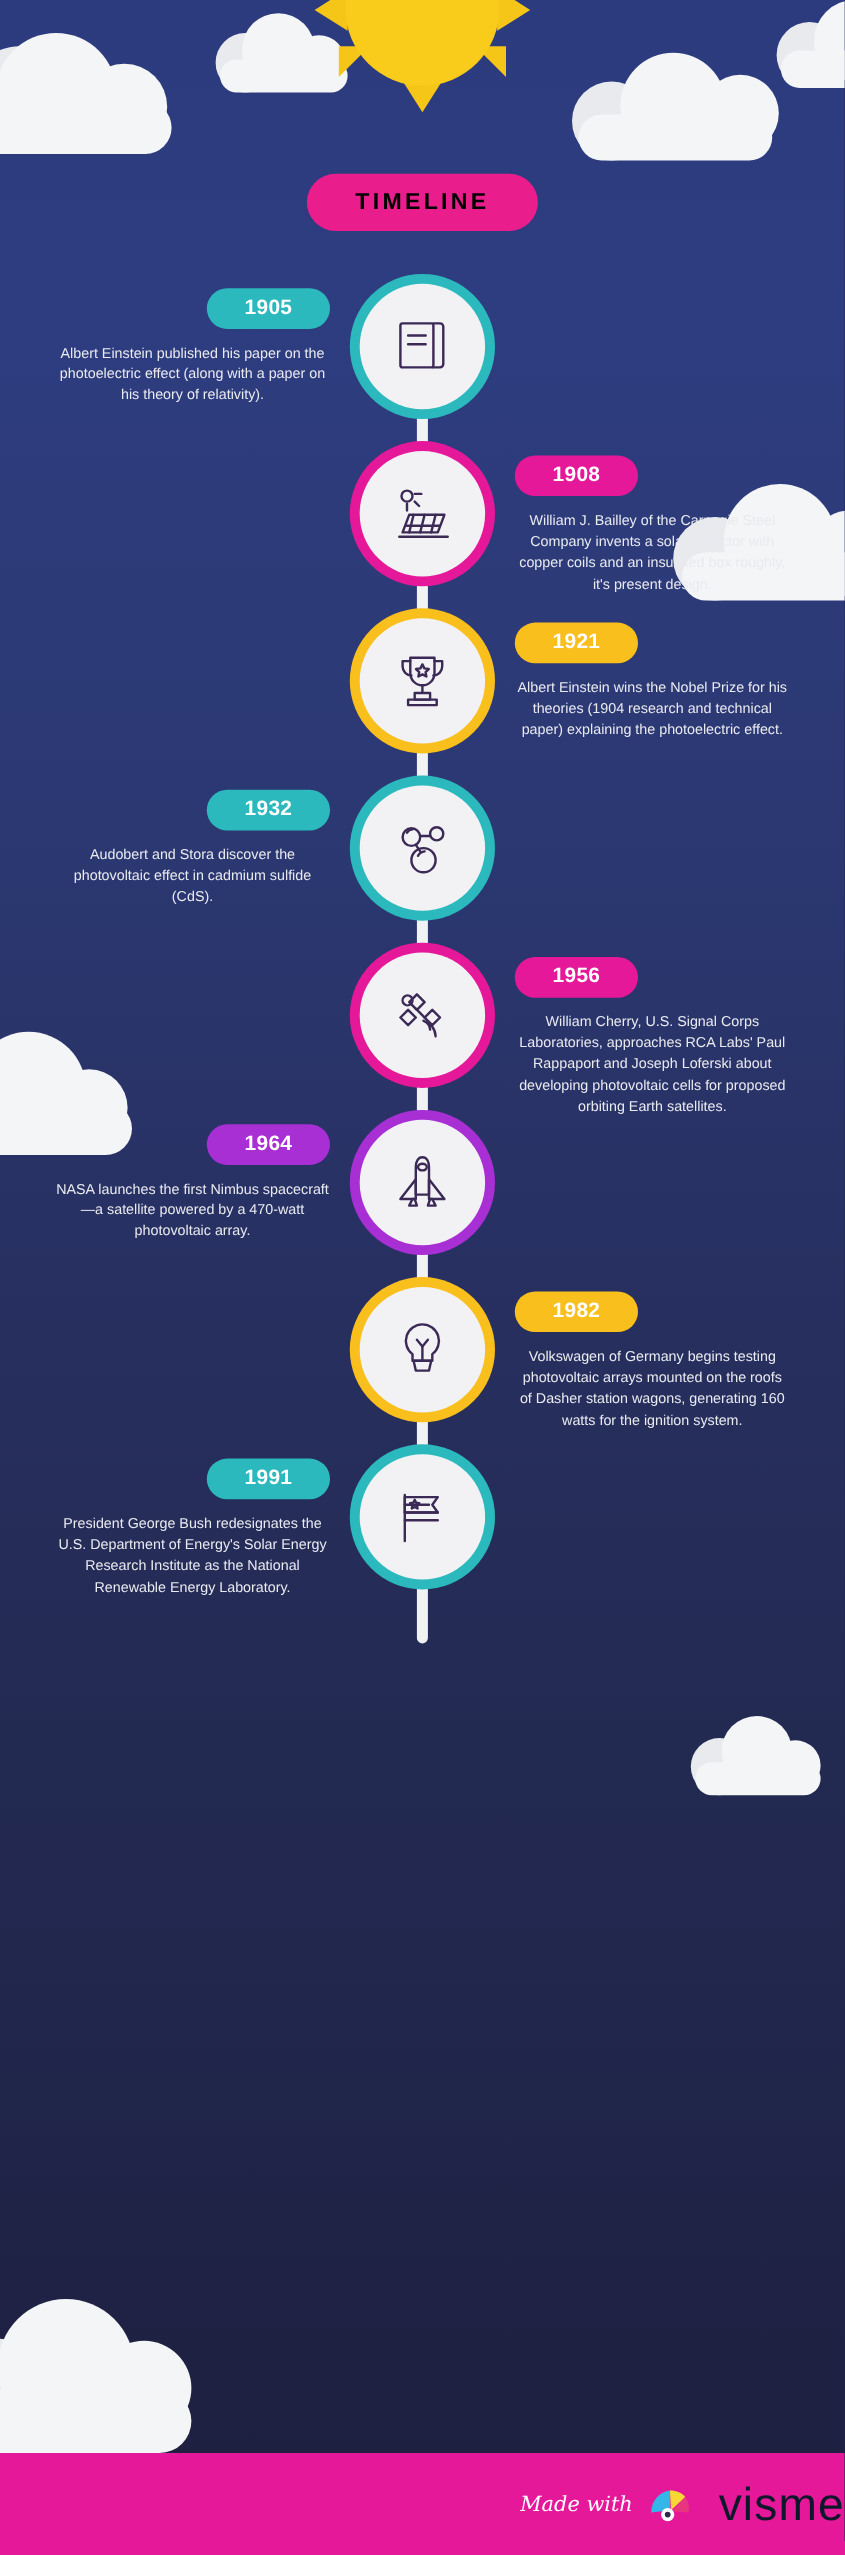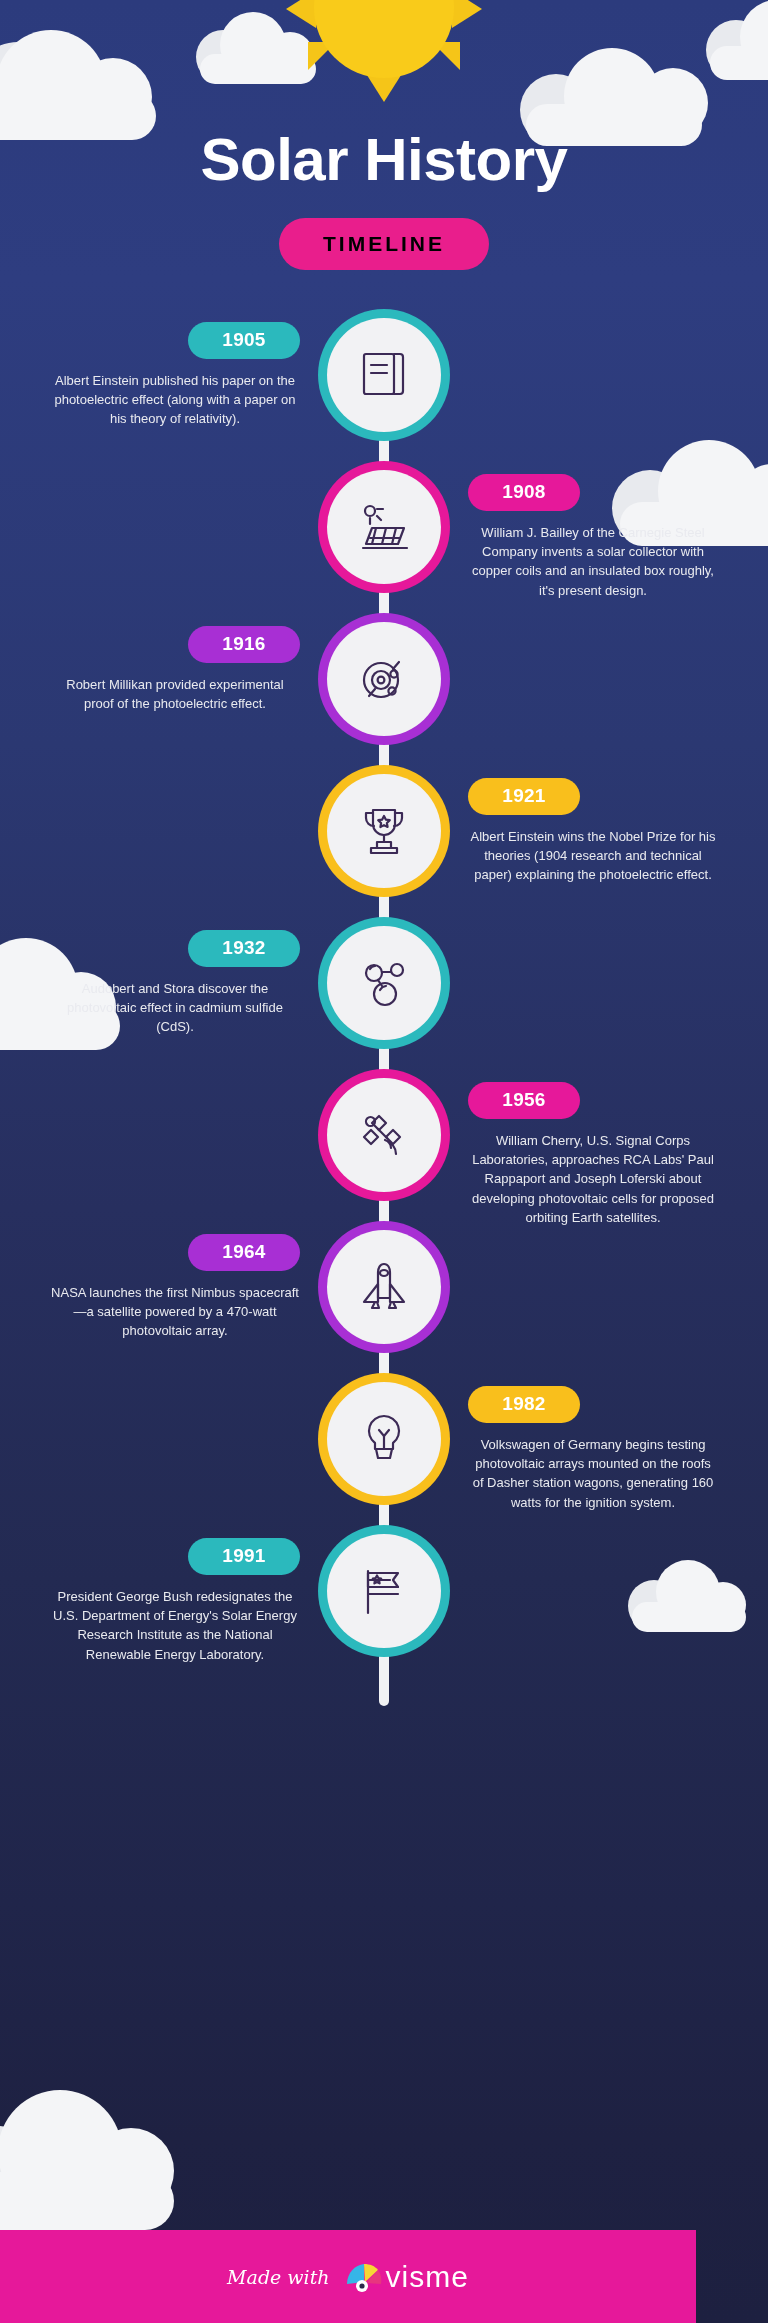--- a/index.html
+++ b/index.html
@@ -180,41 +180,41 @@
     color: #e9eaef;
     font-size: 13px;
     line-height: 1.48;
     text-align: center;
   }
 
   
   #footer {
     position: absolute;
     left: 0; bottom: 0;
-    width: 696px;
+    width: 768px;
     height: 93px;
     background: #e6189a;
     display: flex;
     align-items: center;
-    justify-content: center;
+    justify-content: flex-end;
     z-index: 10;
   }
   #made-with {
     color: #ffffff;
     font-family: "DejaVu Serif", serif;
     font-style: italic;
     font-size: 19px;
     margin-right: 14px;
   }
   #visme-logo { display: flex; align-items: center; }
   #visme-wordmark {
-    color: #ffffff;
-    font-size: 30px;
+    color: #0f172a;
+    font-size: 42px;
     letter-spacing: 1px;
-    margin-left: 2px;
+    margin-left: 24px;
   }
 </style>
 </head>
 <body>
 
 <div id="page">
 
   <div class="cloud" style="left:-30px; top:30px; width:200px; height:110px;">
     <i class="shade" style="left:0;top:12px;width:96px;height:96px;"></i>
     <i style="left:26px;top:0;width:110px;height:110px;"></i>
@@ -273,21 +273,20 @@
   <div id="sun-wrap">
     <div class="ray ray-l"></div>
     <div class="ray ray-r"></div>
     <div class="ray ray-bl"></div>
     <div class="ray ray-br"></div>
     <div class="ray ray-b"></div>
     <div class="sun-disc"></div>
   </div>
 
   <div id="header">
-    <h1 id="page-title">Solar History</h1>
     <div id="timeline-badge">TIMELINE</div>
   </div>
 
   <div id="timeline">
     <div id="spine"></div>
     <div id="events">
         <div class="event" style="--c: #2bb9bd;">
           <div class="side left"><div class="year">1905</div><div class="desc">Albert Einstein published his paper on the photoelectric effect (along with a paper on his theory of relativity).</div></div>
           <div class="node">
             <svg viewBox="0 0 58 58">
@@ -299,33 +298,20 @@
         </div>
         <div class="event" style="--c: #e6189a;">
           <div class="side right"><div class="year">1908</div><div class="desc">William J. Bailley of the Carnegie Steel Company invents a solar collector with copper coils and an insulated box roughly, it's present design.</div></div>
           <div class="node">
             <svg viewBox="0 0 58 58">
               <circle cx="15" cy="13" r="5" fill="none" stroke="#3c2a56" stroke-width="2.2" stroke-linecap="round" stroke-linejoin="round"></circle>
      <path d="M22 11 h6 M22 18 l4 4 M15 20 v6" fill="none" stroke="#3c2a56" stroke-width="2.2" stroke-linecap="round" stroke-linejoin="round"></path>
      <path d="M11 46 l6 -16 h32 l-6 16 Z" fill="none" stroke="#3c2a56" stroke-width="2.2" stroke-linecap="round" stroke-linejoin="round"></path>
      <path d="M15 40 h30 M21 30 l-4 16 M31 30 l-4 16 M41 30 l-4 16" fill="none" stroke="#3c2a56" stroke-width="2.2" stroke-linecap="round" stroke-linejoin="round"></path>
      <path d="M8 50 h44" fill="none" stroke="#3c2a56" stroke-width="2.2" stroke-linecap="round" stroke-linejoin="round"></path>
-            </svg>
-          </div>
-        </div>
-        <div class="event" style="--c: #a82fd4;">
-          <div class="side left"><div class="year">1916</div><div class="desc">Robert Millikan provided experimental proof of the photoelectric effect.</div></div>
-          <div class="node">
-            <svg viewBox="0 0 58 58">
-              <circle cx="26" cy="30" r="17" fill="none" stroke="#3c2a56" stroke-width="2.2" stroke-linecap="round" stroke-linejoin="round"></circle>
-     <circle cx="26" cy="30" r="9" fill="none" stroke="#3c2a56" stroke-width="2.2" stroke-linecap="round" stroke-linejoin="round"></circle>
-     <circle cx="26" cy="30" r="3.4" fill="none" stroke="#3c2a56" stroke-width="2.2" stroke-linecap="round" stroke-linejoin="round"></circle>
-     <circle cx="39" cy="24" r="3.6" fill="none" stroke="#3c2a56" stroke-width="2.2" stroke-linecap="round" stroke-linejoin="round"></circle>
-     <circle cx="37" cy="41" r="3.6" fill="none" stroke="#3c2a56" stroke-width="2.2" stroke-linecap="round" stroke-linejoin="round"></circle>
-     <path d="M44 12 l-6 7 M14 46 l6 -7" fill="none" stroke="#3c2a56" stroke-width="2.2" stroke-linecap="round" stroke-linejoin="round"></path>
             </svg>
           </div>
         </div>
         <div class="event" style="--c: #f9bf1c;">
           <div class="side right"><div class="year">1921</div><div class="desc">Albert Einstein wins the Nobel Prize for his theories (1904 research and technical paper) explaining the photoelectric effect.</div></div>
           <div class="node">
             <svg viewBox="0 0 58 58">
               <path d="M18 8 h22 v14 a11 11 0 0 1-22 0 Z" fill="none" stroke="#3c2a56" stroke-width="2.2" stroke-linecap="round" stroke-linejoin="round"></path>
      <path d="M18 11 h-7 v5 a8 8 0 0 0 8 8" fill="none" stroke="#3c2a56" stroke-width="2.2" stroke-linecap="round" stroke-linejoin="round"></path>
      <path d="M40 11 h7 v5 a8 8 0 0 1-8 8" fill="none" stroke="#3c2a56" stroke-width="2.2" stroke-linecap="round" stroke-linejoin="round"></path>

